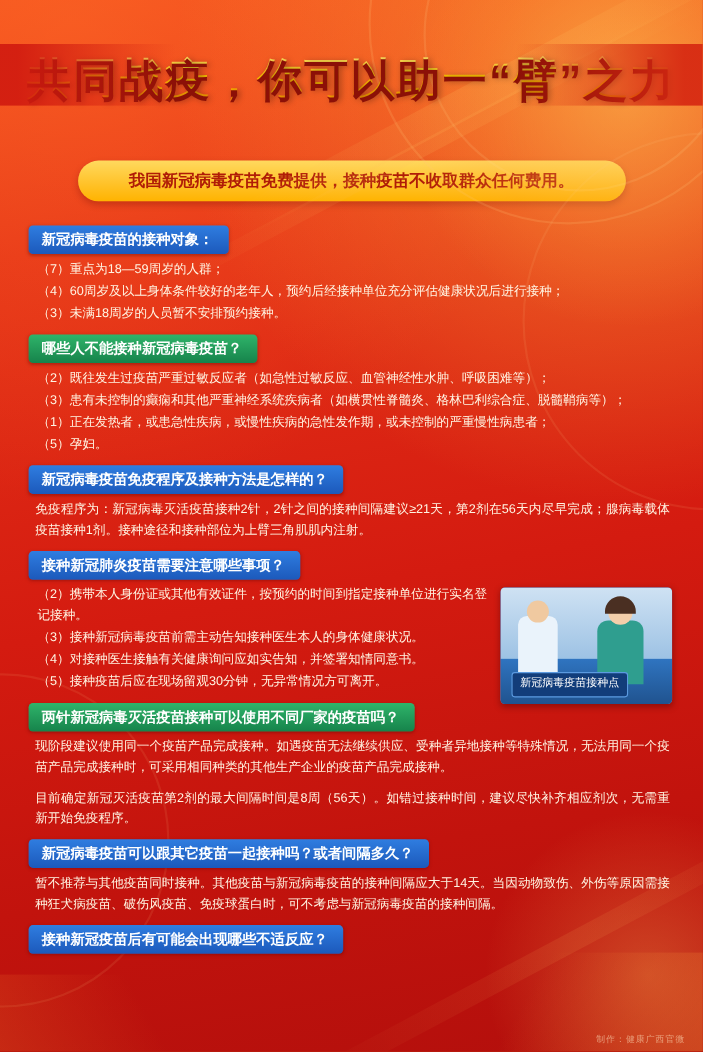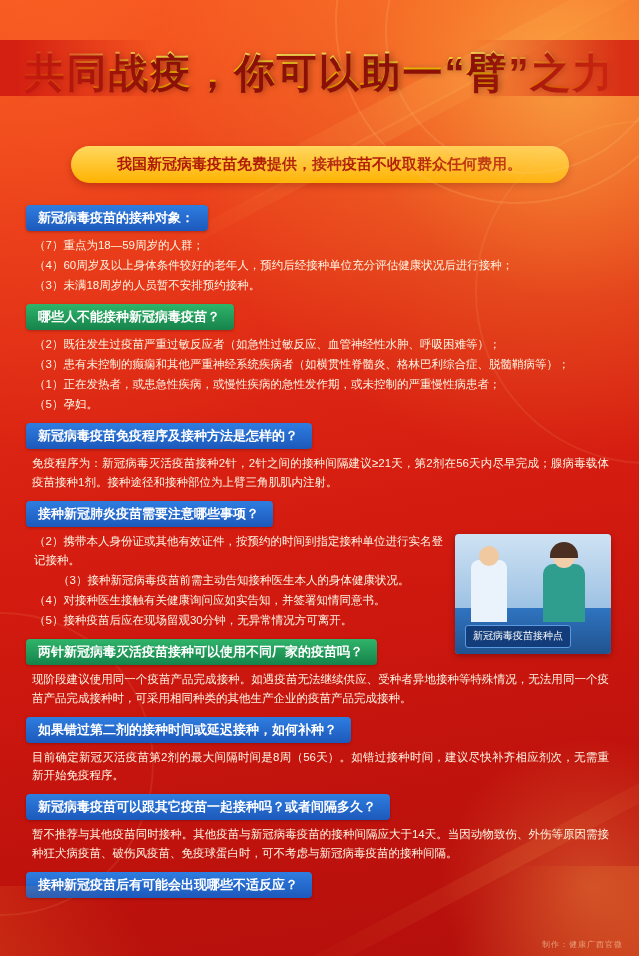--- a/index.html
+++ b/index.html
@@ -138,21 +138,21 @@
   .sec-body p { margin: 0 0 1px 0; }
   .indent { text-indent: 0; padding-left: 2px; }
   .para { text-align: justify; padding-right: 4px; }
 
   
   .photo {
     position: absolute;
     right: 2px;
     top: 2px;
     width: 156px;
-    height: 120px;
+    height: 106px;
     border-radius: 4px;
     background: linear-gradient(160deg,#2e6fc4 0%, #3f86d6 40%, #5fa1e2 100%);
     overflow: hidden;
     box-shadow: 0 2px 6px rgba(60,0,0,.4);
   }
   .photo .wall { position:absolute; left:0; top:0; right:0; height:62%; background:linear-gradient(180deg,#cfe2f3,#9dc2e4);}
   .photo .desk { position:absolute; left:0; bottom:0; right:0; height:38%; background:linear-gradient(180deg,#2f74c0,#20538f);}
   .photo .doc-body { position:absolute; left:16px; top:26px; width:36px; height:62px; background:#eaf3fb; border-radius:8px 8px 0 0;}
   .photo .doc-head { position:absolute; left:24px; top:12px; width:20px; height:20px; border-radius:50%; background:#f0c9a0;}
   .photo .pat-body { position:absolute; right:26px; top:30px; width:42px; height:58px; background:#2f9e8f; border-radius:10px 10px 0 0;}
@@ -250,35 +250,34 @@
           <div class="wall"></div>
           <div class="desk"></div>
           <div class="doc-body"></div>
           <div class="doc-head"></div>
           <div class="pat-body"></div>
           <div class="pat-head"></div>
           <div class="pat-hair"></div>
           <div class="caption">新冠病毒疫苗接种点</div>
         </div>
         <p class="indent" style="padding-right:168px;">（2）携带本人身份证或其他有效证件，按预约的时间到指定接种单位进行实名登记接种。</p>
-        <p class="indent" style="padding-right:168px;margin-left:24px;">（3）接种新冠病毒疫苗前需主动告知接种医生本人的身体健康状况。</p>
+        <p class="indent" style="padding-right:168px;">（3）接种新冠病毒疫苗前需主动告知接种医生本人的身体健康状况。</p>
         <p class="indent" style="padding-right:168px;">（4）对接种医生接触有关健康询问应如实告知，并签署知情同意书。</p>
         <p class="indent">（5）接种疫苗后应在现场留观30分钟，无异常情况方可离开。</p>
       </div>
     </div>
 
     <div class="sec">
       <div class="sec-head h-green">两针新冠病毒灭活疫苗接种可以使用不同厂家的疫苗吗？</div>
       <div class="sec-body">
         <p class="para">现阶段建议使用同一个疫苗产品完成接种。如遇疫苗无法继续供应、受种者异地接种等特殊情况，无法用同一个疫苗产品完成接种时，可采用相同种类的其他生产企业的疫苗产品完成接种。</p>
       </div>
     </div>
 
     <div class="sec">
-      <div class="sec-head h-blue">如果错过第二剂的接种时间或延迟接种，如何补种？</div>
       <div class="sec-body">
         <p class="para">目前确定新冠灭活疫苗第2剂的最大间隔时间是8周（56天）。如错过接种时间，建议尽快补齐相应剂次，无需重新开始免疫程序。</p>
       </div>
     </div>
 
     <div class="sec">
       <div class="sec-head h-blue">新冠病毒疫苗可以跟其它疫苗一起接种吗？或者间隔多久？</div>
       <div class="sec-body">
         <p class="para">暂不推荐与其他疫苗同时接种。其他疫苗与新冠病毒疫苗的接种间隔应大于14天。当因动物致伤、外伤等原因需接种狂犬病疫苗、破伤风疫苗、免疫球蛋白时，可不考虑与新冠病毒疫苗的接种间隔。</p>
       </div>

